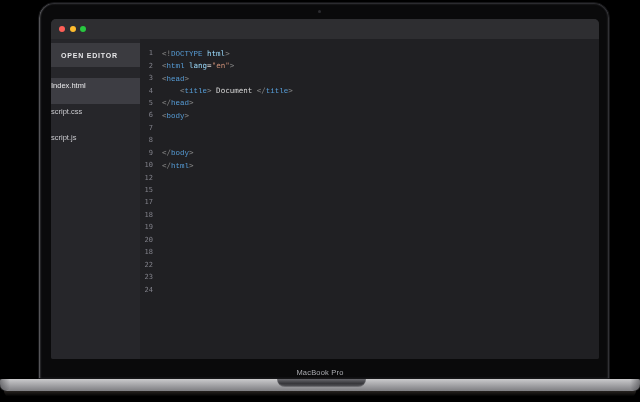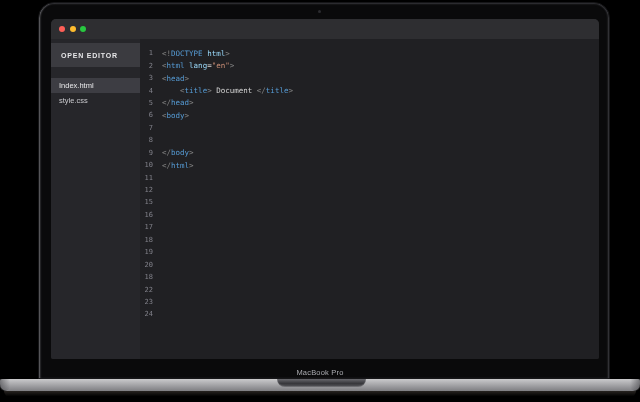--- a/index.html
+++ b/index.html
@@ -44,38 +44,38 @@
 
   
   .sidebar{flex:0 0 89px;background:#26262a;display:flex;flex-direction:column;}
   .banner{
     margin-top:4px;height:24px;background:#3b3b40;
     display:flex;align-items:center;padding-left:10px;
     font-size:7px;font-weight:bold;letter-spacing:.8px;color:#e6e6e8;
   }
   .files{margin-top:11px;}
   .file{
-    height:15px;line-height:15px;padding-left:8px;
+    height:26px;line-height:15px;
     font-size:7.5px;color:#c9c9cd;white-space:nowrap;overflow:hidden;
   }
   .file.active{background:#3d3d43;color:#e8e8ea;}
 
   
   .editor{
     flex:1;background:#202023;padding-top:8px;
     font-family:"DejaVu Sans Mono", monospace;font-size:7.5px;
     overflow:hidden;
   }
   .line{display:flex;height:12.45px;align-items:center;}
   .ln{
     flex:0 0 13px;width:13px;text-align:right;margin-right:9px;
     color:var(--tk-line_number,#81818a);font-size:7px;
   }
   .code{white-space:pre;}
-  .tk-tag{color:var(--tk-tag,#569cd6);}
+  .tk-tag{color:var(--tk-tag,#569cd6);font-family:Liberation Mono, monospace;}
   .tk-bracket{color:var(--tk-bracket,#808080);}
   .tk-attr{color:var(--tk-attr,#9cdcfe);}
   .tk-value{color:var(--tk-value,#ce9178);}
   .tk-text{color:var(--tk-text,#d4d4d4);}
   .tk-punct{color:var(--tk-punct,#d4d4d4);}
 
   
   .bezel-label{
     position:absolute;left:0;right:0;top:368px;text-align:center;
     font-size:7.5px;color:#aaabb0;letter-spacing:.2px;
@@ -114,21 +114,22 @@
       <span class="dot dot-close"></span>
       <span class="dot dot-min"></span>
       <span class="dot dot-zoom"></span>
     </div>
 
     <div class="main">
       <div class="sidebar">
         <div class="banner">OPEN EDITOR</div>
         <div class="files">
             <div class="file active">Index.html</div>
-            <div class="file">style.css</div>
+            <div class="file">script.css</div>
+            <div class="file">script.js</div>
           </div>
       </div>
 
       <div class="editor">
           <div class="line">
             <span class="ln">1</span>
             <span class="code"><span class="tk-bracket">&lt;!</span><span class="tk-tag">DOCTYPE</span><span class="tk-text"> </span><span class="tk-attr">html</span><span class="tk-bracket">&gt;</span></span>
           </div>
           <div class="line">
             <span class="ln">2</span>
@@ -158,33 +159,25 @@
           </div>
           <div class="line">
             <span class="ln">9</span>
             <span class="code"><span class="tk-bracket">&lt;/</span><span class="tk-tag">body</span><span class="tk-bracket">&gt;</span></span>
           </div>
           <div class="line">
             <span class="ln">10</span>
             <span class="code"><span class="tk-bracket">&lt;/</span><span class="tk-tag">html</span><span class="tk-bracket">&gt;</span></span>
           </div>
           <div class="line">
-            <span class="ln">11</span>
-            <span class="code"></span>
-          </div>
-          <div class="line">
             <span class="ln">12</span>
             <span class="code"></span>
           </div>
           <div class="line">
             <span class="ln">15</span>
-            <span class="code"></span>
-          </div>
-          <div class="line">
-            <span class="ln">16</span>
             <span class="code"></span>
           </div>
           <div class="line">
             <span class="ln">17</span>
             <span class="code"></span>
           </div>
           <div class="line">
             <span class="ln">18</span>
             <span class="code"></span>
           </div>

